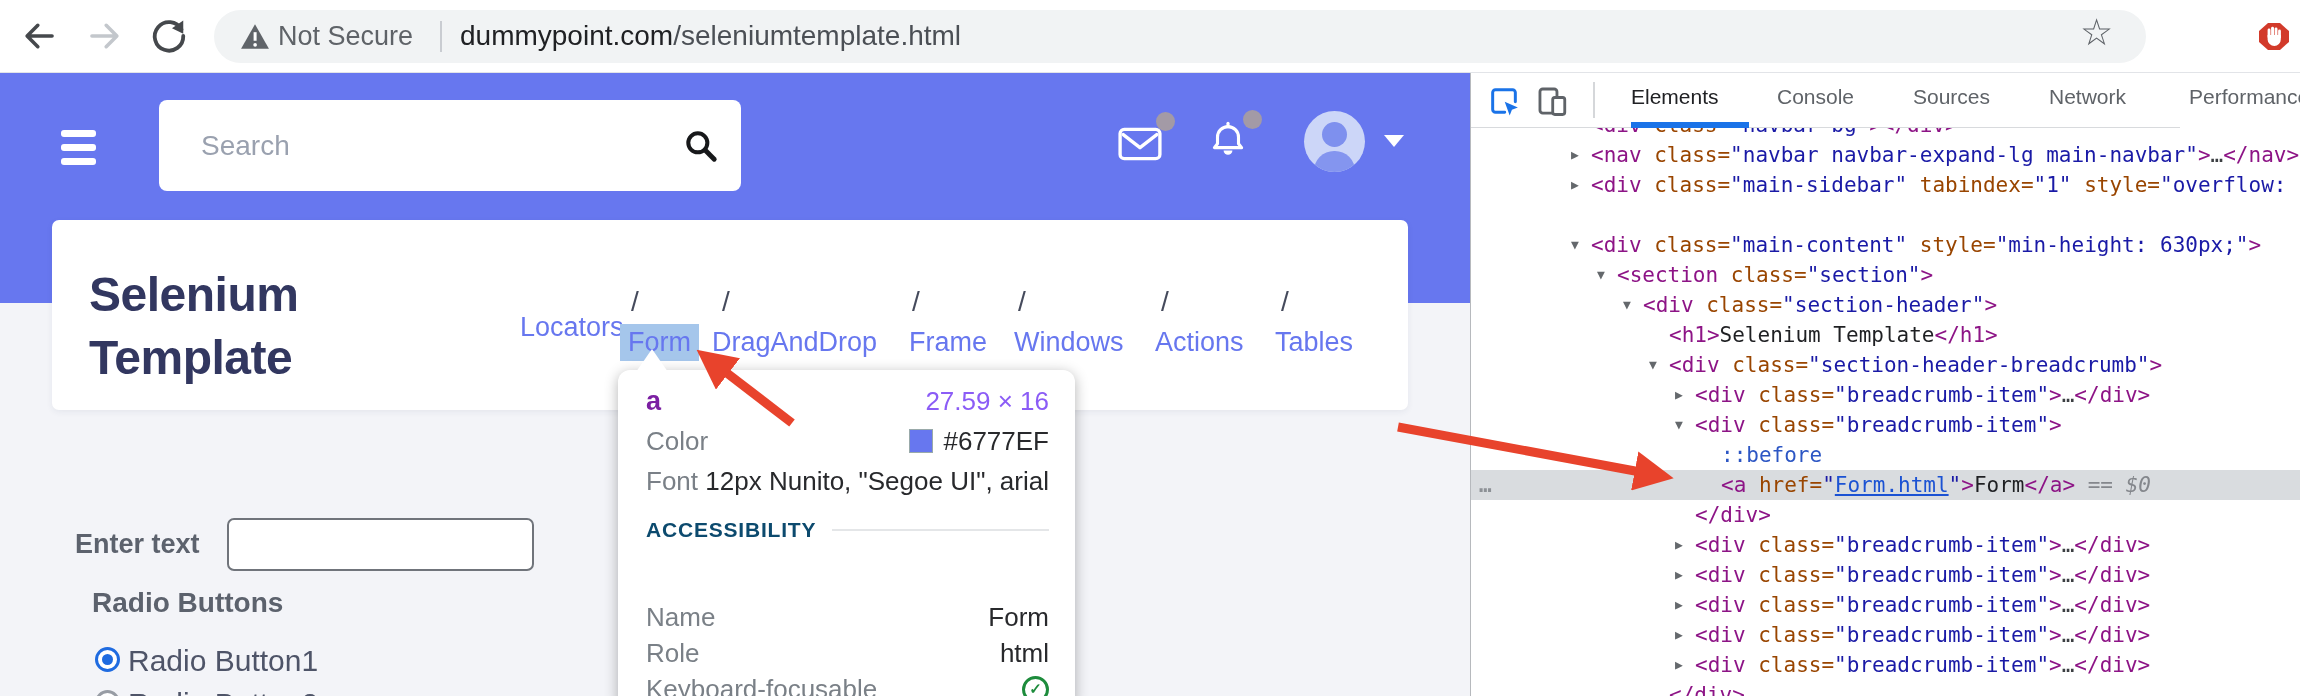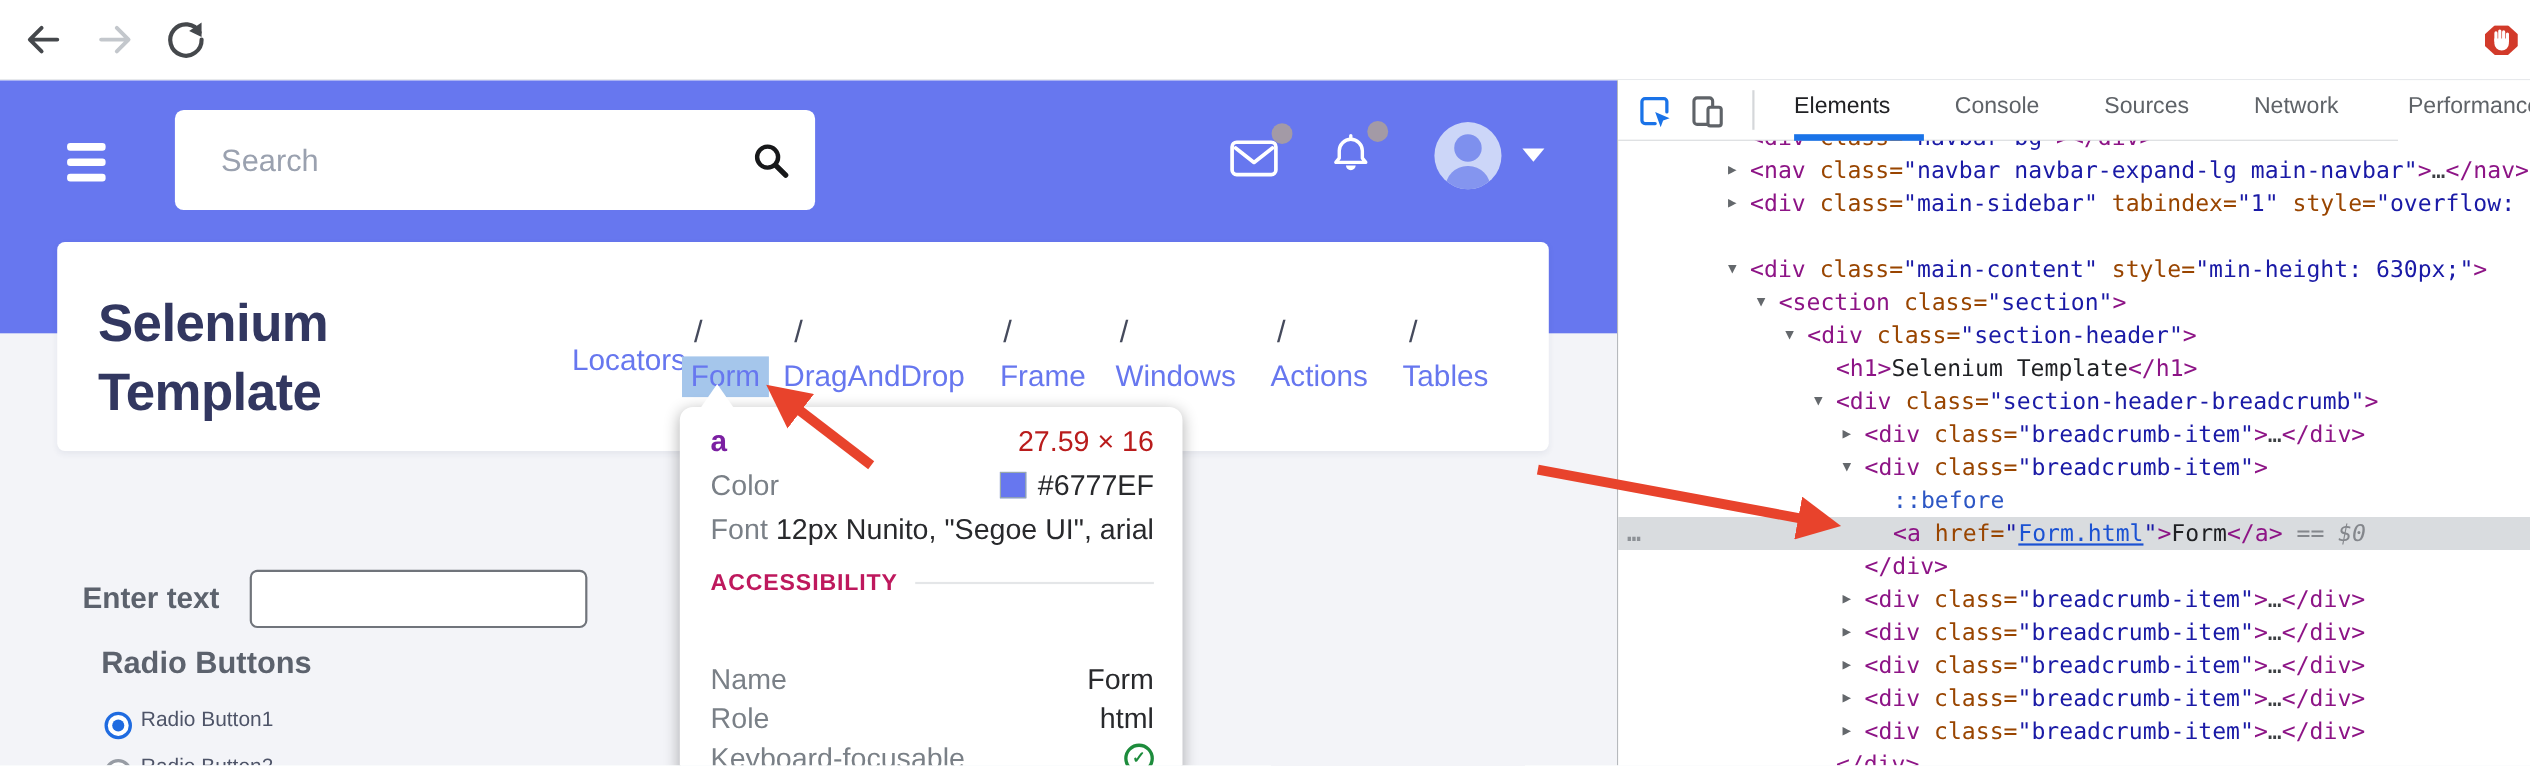--- a/index.html
+++ b/index.html
@@ -46,35 +46,35 @@
   .bc-slash{position:absolute;top:213px;font-size:28px;color:#454a5c;pointer-events:auto;}
 
   #enter-text-label{position:absolute;left:75px;top:456px;font-size:27px;font-weight:bold;color:#5c626d;}
   #text-input{position:absolute;left:227px;top:445px;width:307px;height:53px;background:#fff;border:2px solid #70747b;
               border-radius:7px;font-size:26px;padding:0 12px;outline:0;font-family:"Liberation Sans",sans-serif;color:#333;}
   #radio-group-label{position:absolute;left:92px;top:514px;font-size:28px;font-weight:bold;color:#5c626d;}
   .radio-row{position:absolute;left:95px;height:30px;}
   .rdot{position:absolute;left:0;top:0;width:25px;height:25px;border-radius:50%;background:#fff;}
   .rdot.on{border:3px solid #1f6be0;} .rdot.on::after{content:"";position:absolute;left:4px;top:4px;width:11px;height:11px;border-radius:50%;background:#1f6be0;}
   .rdot.off{border:3px solid #979ca4;}
-  .rlabel{position:absolute;left:33px;top:-3px;font-size:19px;color:#4e5468;white-space:nowrap;}
+  .rlabel{position:absolute;left:33px;top:-3px;font-size:30px;color:#4e5468;white-space:nowrap;}
 
   
   #tooltip{position:absolute;left:618px;top:370px;width:457px;height:340px;background:#fff;border-radius:12px;
            box-shadow:0 3px 14px rgba(0,0,0,.3);z-index:40;}
   #tooltip-caret{position:absolute;left:636px;top:349px;width:0;height:0;z-index:41;
                  border-left:16px solid transparent;border-right:16px solid transparent;border-bottom:23px solid #fff;}
   .tt-row{position:absolute;left:28px;right:26px;height:34px;display:flex;justify-content:space-between;align-items:center;
           font-size:26px;}
   .tt-label{color:#7a8087;} .tt-val{color:#28292c;}
-  #tt-tag{color:#7b1fa2;font-weight:bold;font-size:27px;} #tt-dims{color:#b91c1c;}
+  #tt-tag{color:#7b1fa2;font-weight:bold;font-size:27px;} #tt-dims{color:#8b5cf6;}
   .tt-right{display:flex;align-items:center;gap:10px;}
   #tt-swatch{width:24px;height:24px;background:#6777ef;border:1px solid #9aa;display:inline-block;}
   #tt-divider{position:absolute;left:28px;right:26px;top:148px;display:flex;align-items:center;}
-  #tt-section{font-size:21px;font-weight:bold;color:#be185d;letter-spacing:.8px;}
+  #tt-section{font-size:21px;font-weight:bold;color:#0c4a6e;letter-spacing:.8px;}
   #tt-line{flex:1;height:2px;background:#e4e6e8;margin-left:16px;}
   #tt-aa{border:2px solid #dadce0;border-radius:5px;padding:1px 9px;color:#5b79e8;font-size:25px;}
   .tt-badge{width:27px;height:27px;border-radius:50%;display:flex;align-items:center;justify-content:center;
             font-weight:bold;font-size:17px;}
   #tt-warn{border:3px solid #e6700a;color:#e6700a;}
   #tt-check{border:3px solid #1d8c3c;color:#1d8c3c;font-size:15px;}
 
   
   #devtools{position:absolute;left:1470px;top:73px;width:830px;height:623px;background:#fff;border-left:1px solid #b6b9bd;}
   #dt-toolbar{position:absolute;left:0;top:0;width:709px;height:55px;background:#fff;border-bottom:1px solid #d8dadd;}
@@ -104,20 +104,31 @@
   <svg class="tb-ic" style="left:20px" width="38" height="38" viewBox="0 0 32 32">
         <path d="M27 16 H7 M15 7 L6 16 L15 25" stroke="#45484c" stroke-width="3" fill="none" stroke-linecap="round" stroke-linejoin="round"></path>
       </svg>
   <svg class="tb-ic" style="left:86px" width="38" height="38" viewBox="0 0 32 32">
         <path d="M5 16 H25 M17 7 L26 16 L17 25" stroke="#c3c7cc" stroke-width="3" fill="none" stroke-linecap="round" stroke-linejoin="round"></path>
       </svg>
   <svg class="tb-ic" style="left:150px" width="38" height="38" viewBox="0 0 32 32">
         <path d="M26.5 10.5 A12 12 0 1 0 28 16" stroke="#45484c" stroke-width="3.2" fill="none" stroke-linecap="round"></path>
         <polygon points="28,3 28,14 18.5,9.5" fill="#45484c"></polygon>
       </svg>
+  <div id="omnibox">
+    <svg id="warn-tri" width="30" height="28" viewBox="0 0 28 26">
+          <polygon points="14,1 27,24 1,24" fill="#606469"></polygon>
+          <rect x="12.7" y="8.5" width="2.8" height="8" fill="#fff"></rect>
+          <circle cx="14.1" cy="20.4" r="1.7" fill="#fff"></circle>
+        </svg>
+    <span id="not-secure">Not Secure</span>
+    <div id="omni-sep"></div>
+    <div id="url"><span class="dom">dummypoint.com</span><span class="path">/seleniumtemplate.html</span></div>
+    <span id="star">☆</span>
+  </div>
   <div id="adblock">
     <svg width="30" height="27" viewBox="0 0 30 27">
       <rect x="8.6" y="5.5" width="2.9" height="10" rx="1.4" fill="#fff"></rect>
       <rect x="12.1" y="3.8" width="2.9" height="11" rx="1.4" fill="#fff"></rect>
       <rect x="15.6" y="4.6" width="2.9" height="11" rx="1.4" fill="#fff"></rect>
       <rect x="19.1" y="6.6" width="2.8" height="9" rx="1.4" fill="#fff"></rect>
       <path d="M8.6 12 h13.2 v4.5 a6.5 6.5 0 0 1 -6.5 6.5 a6.7 6.7 0 0 1 -6.7 -6.5 z" fill="#fff"></path>
     </svg>
   </div>
 </div>

